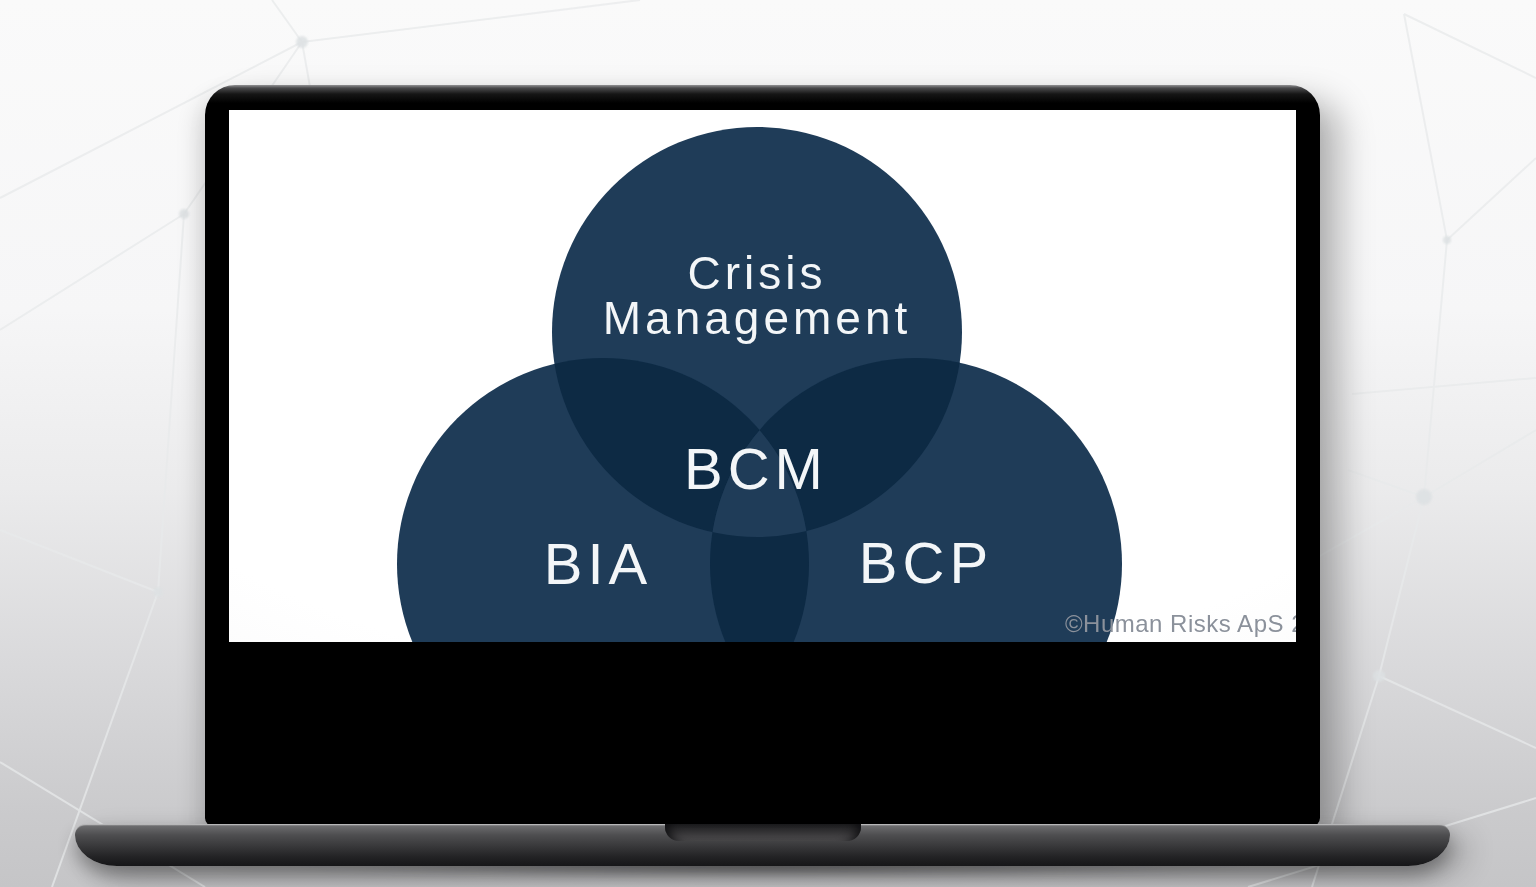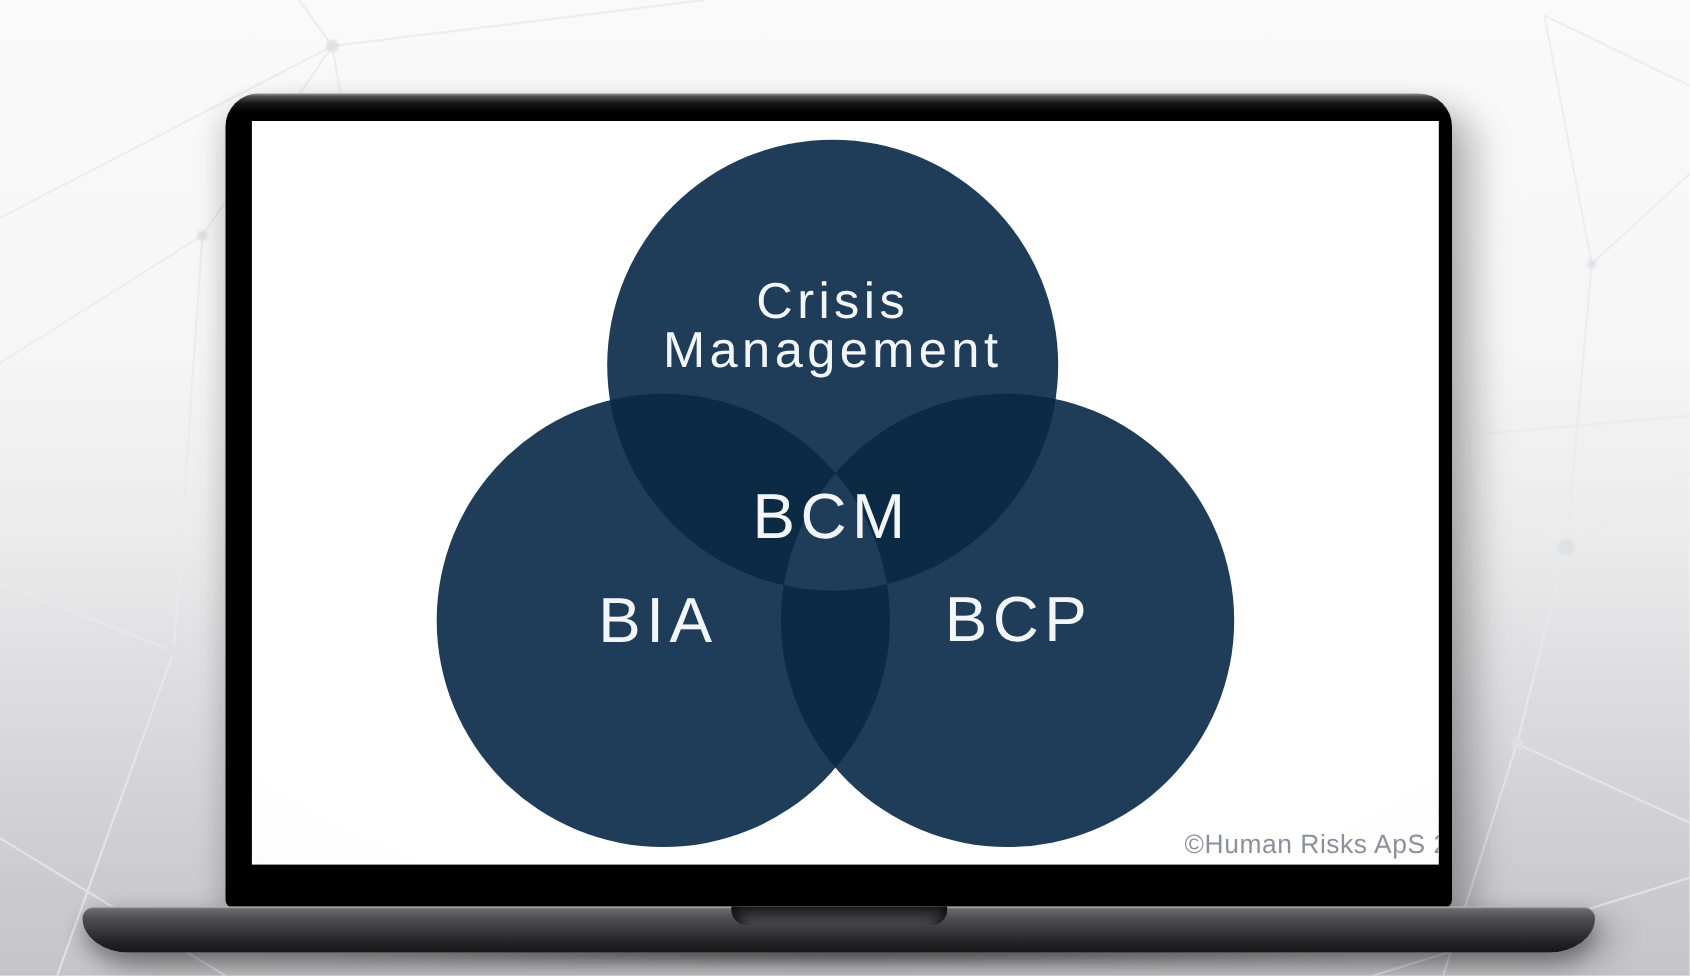--- a/index.html
+++ b/index.html
@@ -15,23 +15,22 @@
     background:radial-gradient(50% 50% at 50% 50%, rgba(25,25,28,.40), rgba(25,25,28,0) 72%);
     filter:blur(4px);
   }
   .laptop-screen{
     position:absolute;left:205px;top:85px;width:1115px;height:741px;
     border-radius:30px 30px 8px 8px;
     background:linear-gradient(180deg,#919193 0px,#4a4a4c 3px,#161616 9px,#000 18px);
     box-shadow:20px 16px 34px rgba(0,0,0,.28), -8px 10px 22px rgba(0,0,0,.12);
   }
   .screen-content{
-    position:absolute;left:24px;top:25px;width:1067px;height:676px;overflow:hidden;
+    position:absolute;left:24px;top:25px;width:1067px;height:532px;overflow:hidden;
     background:radial-gradient(120% 120% at 50% 42%, #ffffff 55%, #f2f2f3 100%);
-    padding-left:12px;
   }
   .venn-svg{position:absolute;left:0;top:0;display:block;}
   .venn-label{fill:#f3f6f8;font-family:"Liberation Sans",sans-serif;font-weight:300;}
   .venn-label.small{font-size:46px;letter-spacing:4px;}
   .venn-label.big{font-size:58px;letter-spacing:5px;}
   .copyright{
     position:absolute;right:-9px;bottom:4px;white-space:nowrap;
     font-size:24px;letter-spacing:.5px;color:#8b919b;
   }
   .laptop-base{

